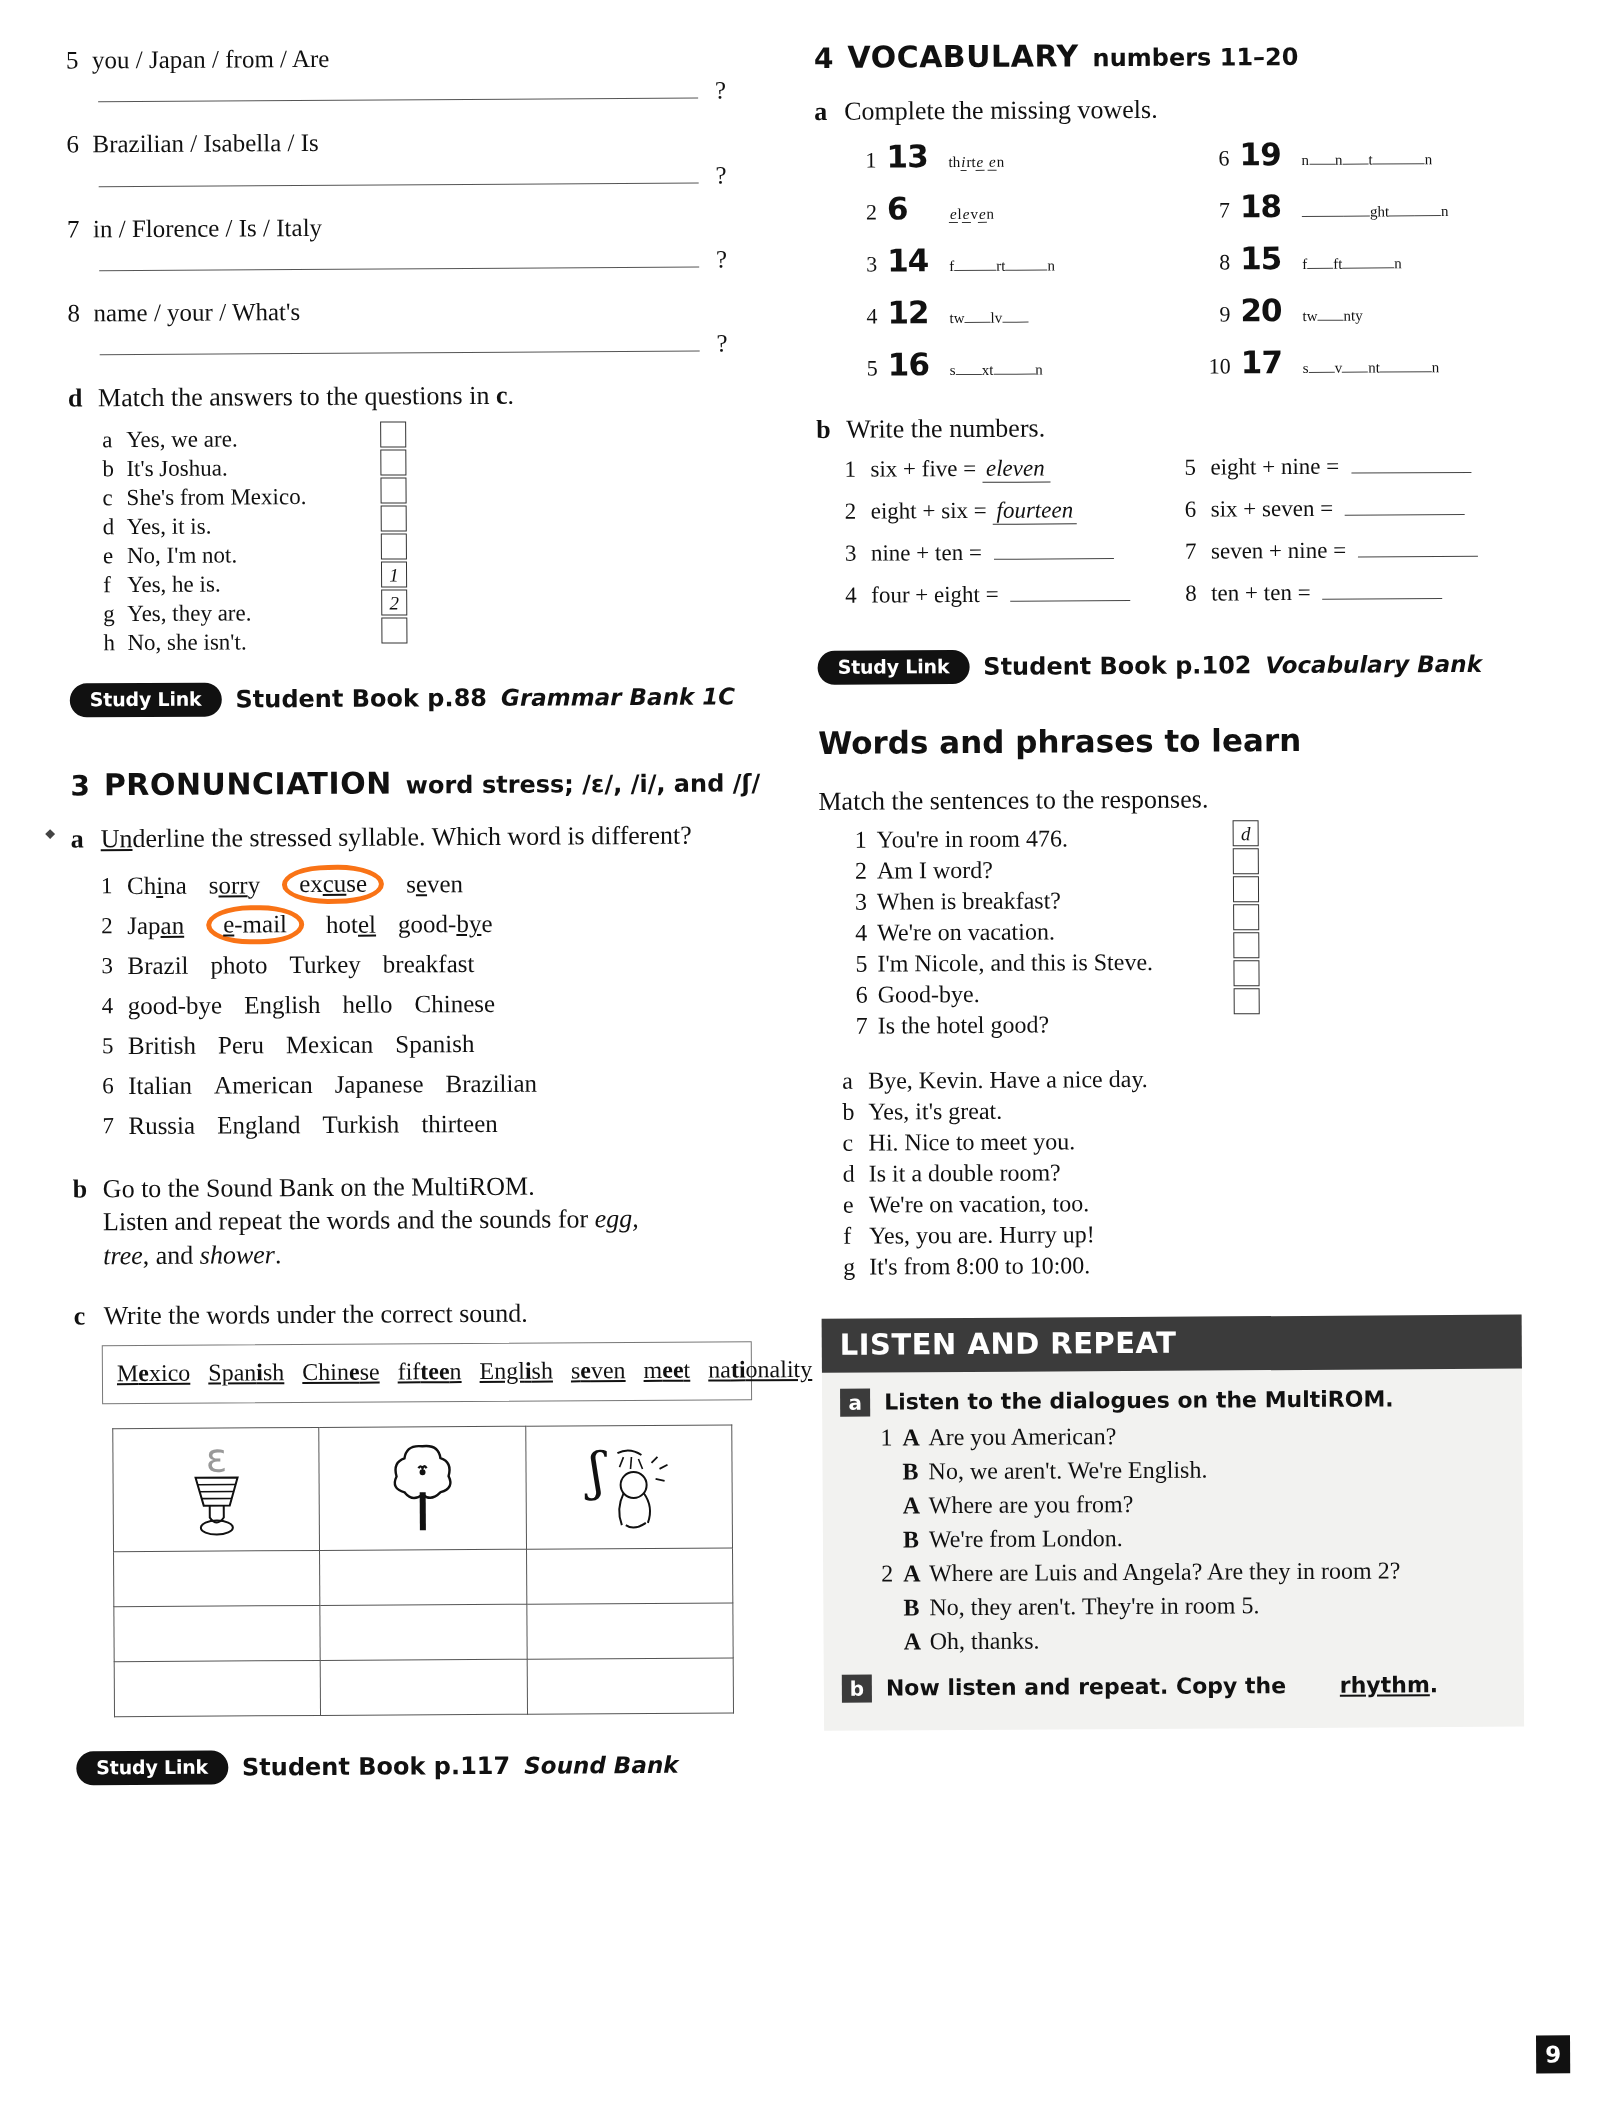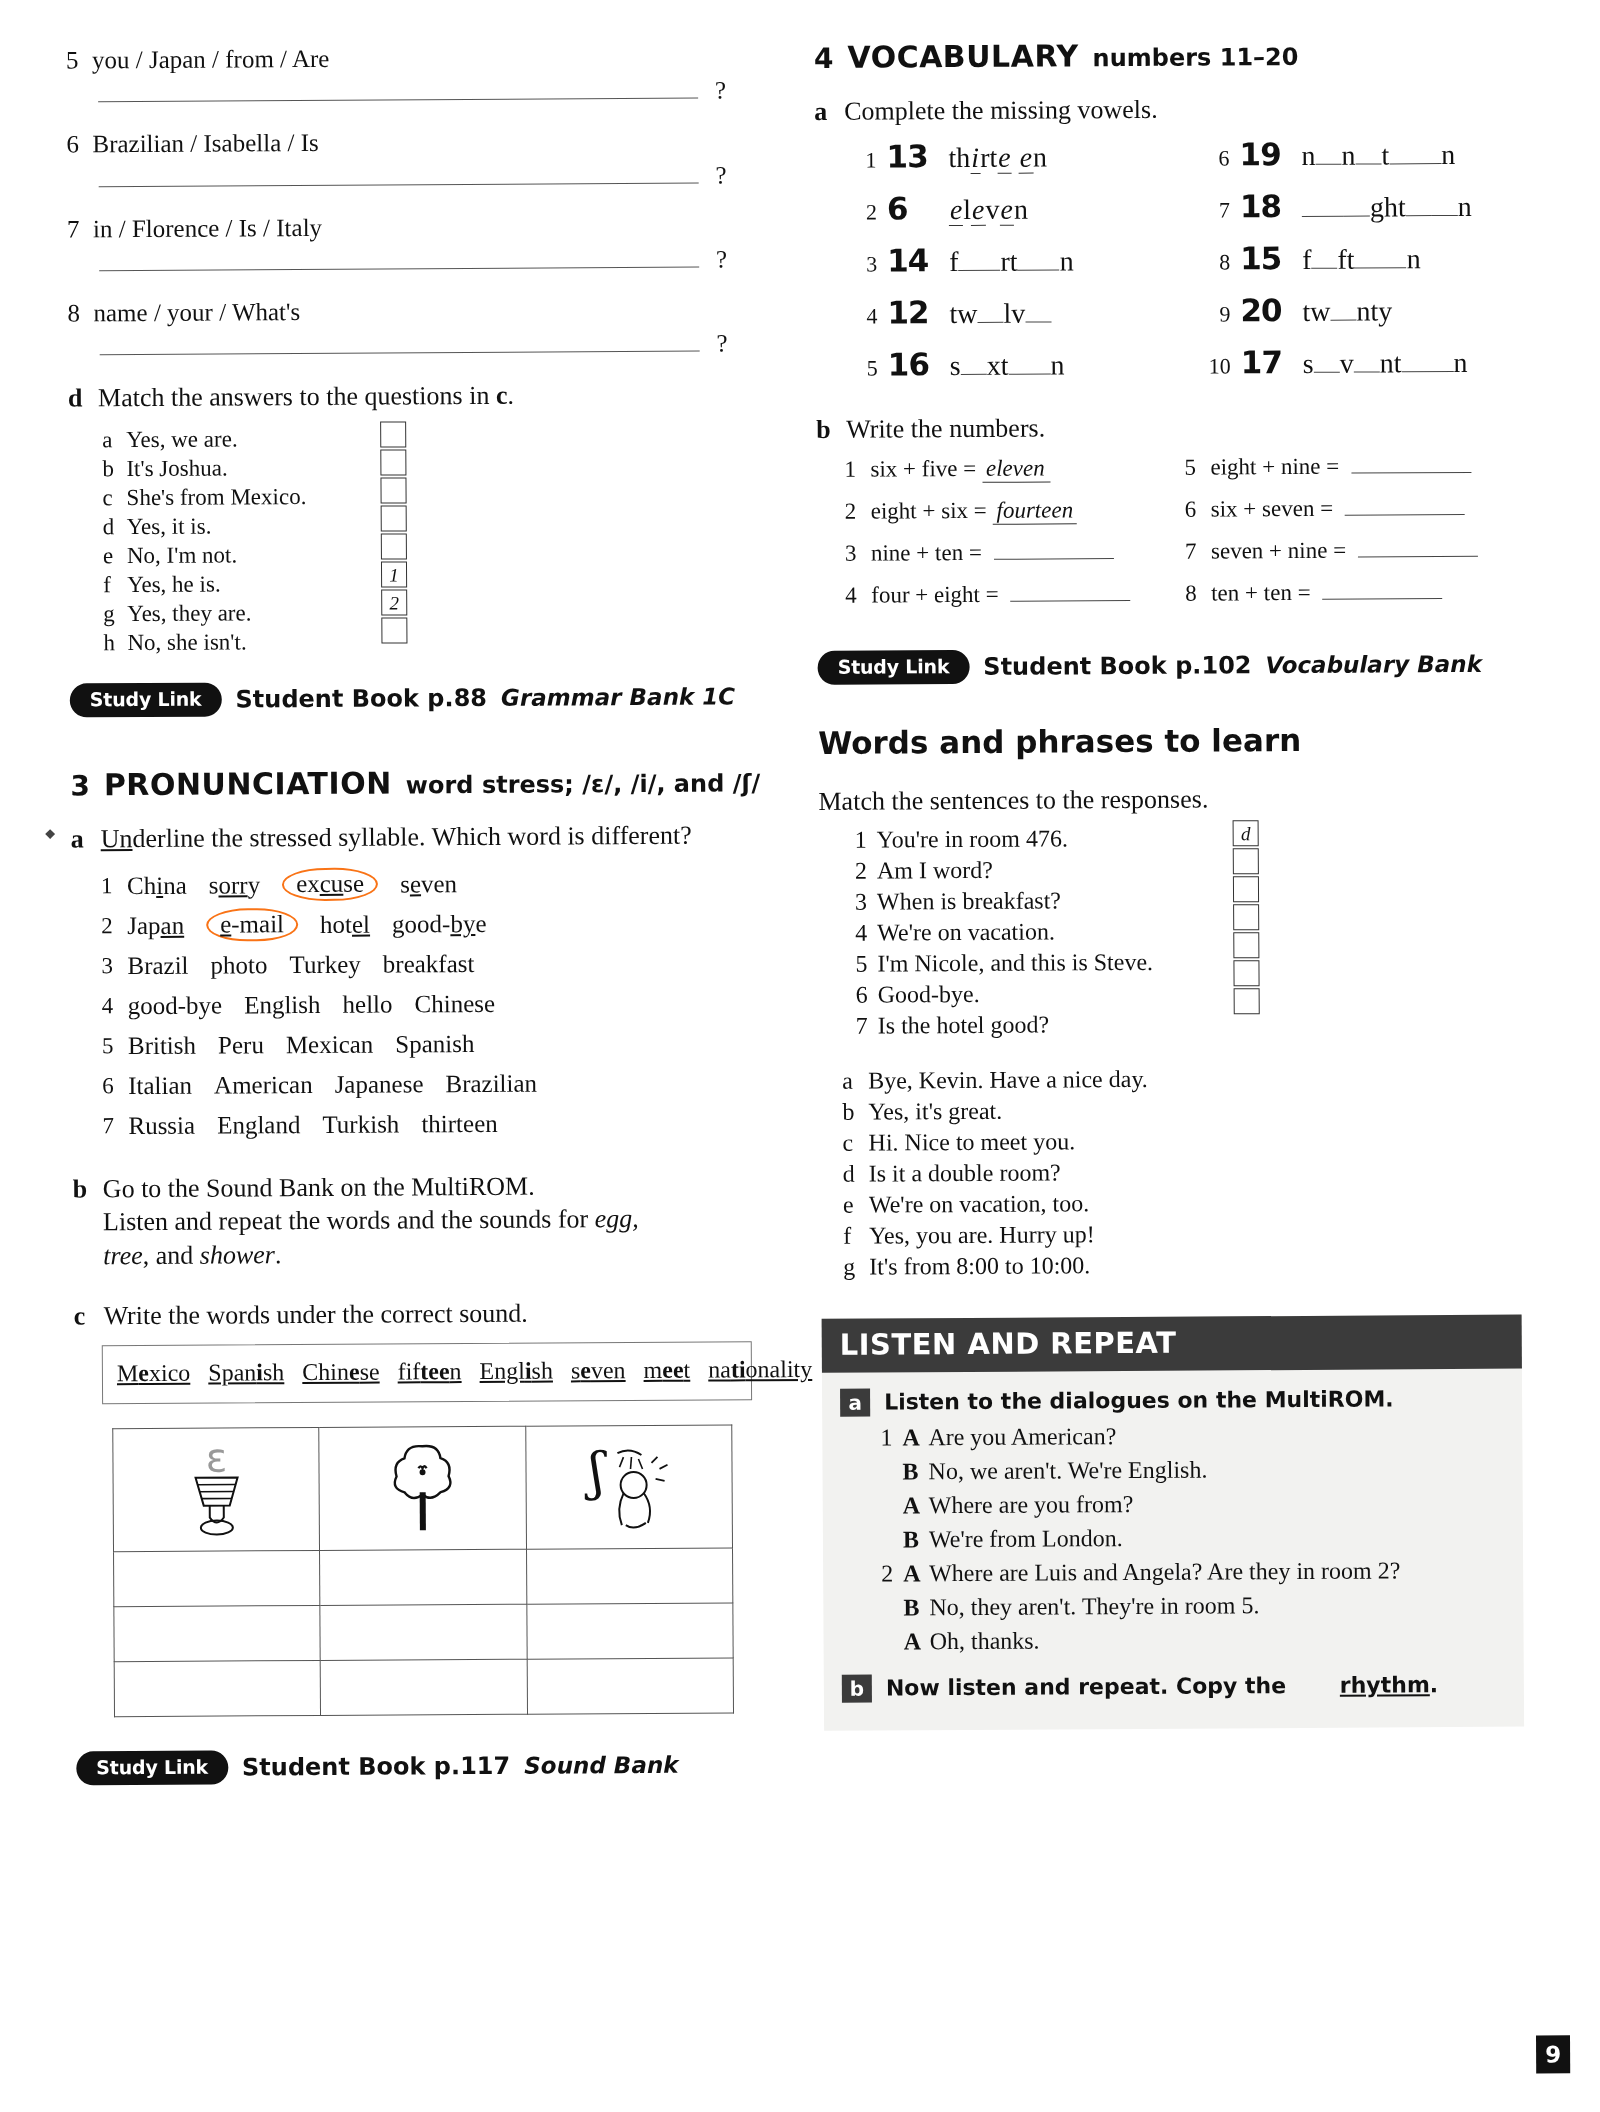--- a/index.html
+++ b/index.html
@@ -118,21 +118,21 @@
   .pron-row {
     display:flex; align-items:center;
     font-size:25px; line-height:1.0;
     height:40px; margin-left:30px;
   }
   .pron-num { width:26px; flex:none; font-size:23px; }
   .pron-word { margin-right:22px; white-space:nowrap; position:relative; }
   u.str { text-decoration:underline; text-underline-offset:2px; }
   .circled {
     display:inline-block;
-    border:2px solid #f97316;
+    border:5px solid #f97316;
     border-radius:50%/55%;
     padding:1px 12px 3px 12px;
   }
 
   
   .wordbank {
     border:1px solid #777;
     margin:12px 0 0 28px;
     width:620px;
     padding:10px 14px 12px 14px;
@@ -171,21 +171,21 @@
     font-size:22px; text-align:right;
     padding-right:10px;
   }
   .voc-idx.wide { width:46px; }
   .voc-num {
     font-family:"DejaVu Sans", sans-serif;
     font-weight:bold; font-size:31px;
     width:62px; flex:none;
     letter-spacing:-1px;
   }
-  .voc-word { font-size:28px; white-space:nowrap; }
+  .voc-word { font-size:15px; white-space:nowrap; }
   .hw { font-style:italic; border-bottom:1.2px solid #333; padding:0 1px; }
   .blk { display:inline-block; border-bottom:1.2px solid #444; }
 
   
   .wn-grid { display:flex; gap:8px; margin-left:28px; }
   .wn-col { width:340px; }
   .wn-row {
     display:flex; align-items:baseline;
     height:42px; font-size:23px;
   }

